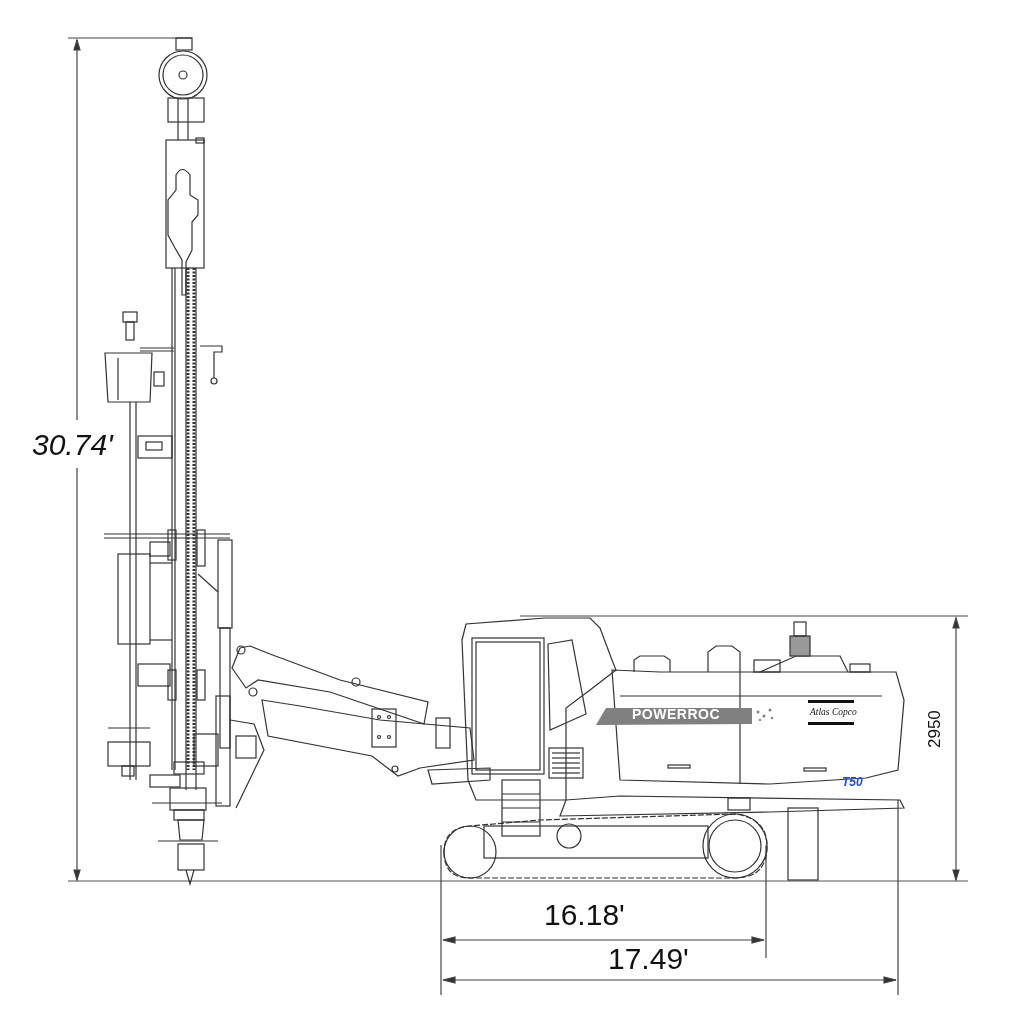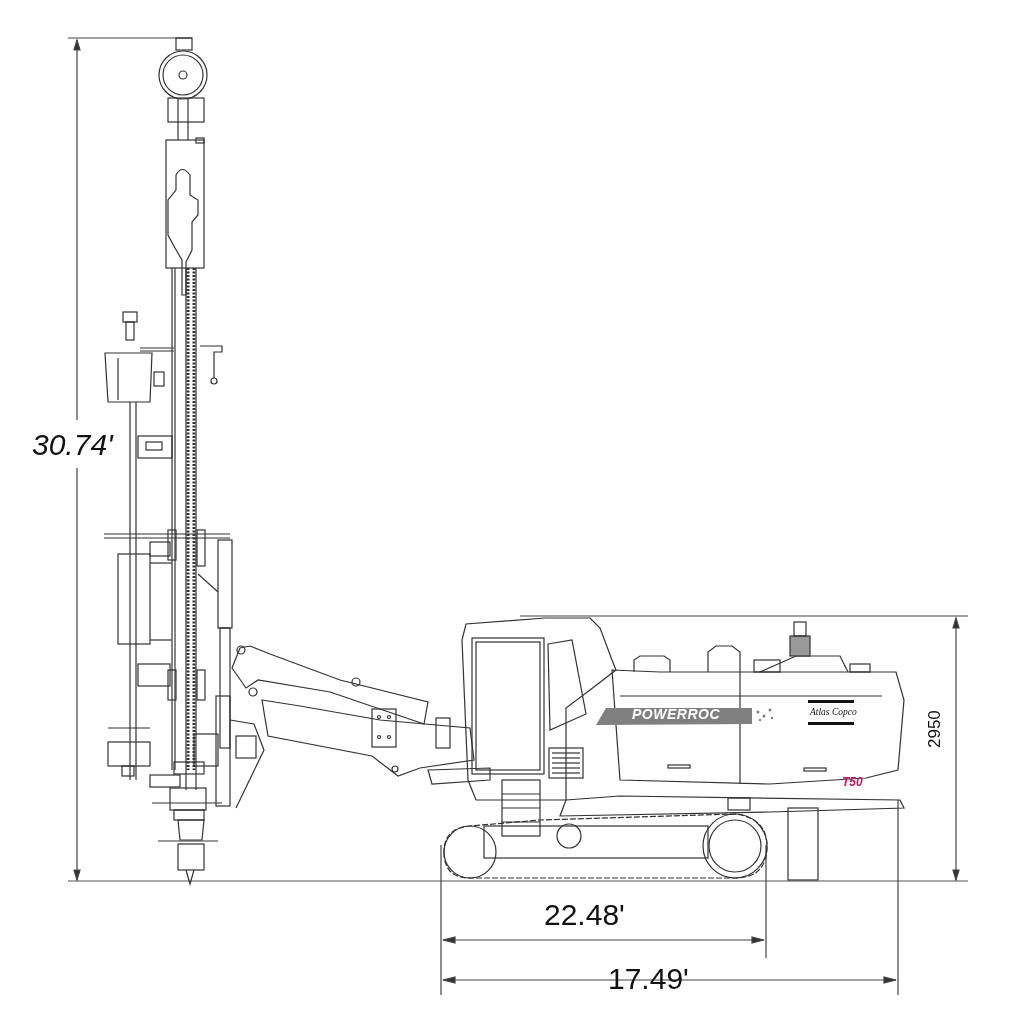--- a/index.html
+++ b/index.html
@@ -1,25 +1,25 @@
 <!DOCTYPE html>
 <html><head>
 <meta charset="utf-8">
 <style>
   html, body { margin: 0; padding: 0; background: #ffffff; }
   body { width: 1024px; height: 1024px; position: relative; overflow: hidden; font-family: "Liberation Sans", sans-serif; }
   #drawing { position: absolute; left: 0; top: 0; width: 1024px; height: 1024px; }
   .dim-label { position: absolute; color: #111; font-family: "Liberation Sans", sans-serif; }
   .dim-height { left: 32px; top: 428px; font-size: 30px; font-style: italic; }
   .dim-track { left: 544px; top: 898px; font-size: 30px; }
-  .dim-length { left: 608px; top: 942px; font-size: 30px; margin-top: 20px; }
+  .dim-length { left: 608px; top: 942px; font-size: 30px; }
   .dim-machine-h { left: 925px; top: 748px; font-size: 17px; transform: rotate(-90deg); transform-origin: left top; }
-  .brand-powerroc { position: absolute; left: 632px; top: 706px; font-size: 14px; font-weight: bold; font-style: italic; color: #fff; letter-spacing: 0.5px; }
+  .brand-powerroc { position: absolute; left: 632px; top: 706px; font-size: 14px; font-weight: bold; color: #fff; letter-spacing: 0.5px; }
   .brand-atlas { position: absolute; left: 810px; top: 707px; font-size: 9.5px; font-style: italic; font-family: "Liberation Serif", serif; color: #111; text-align: center; }
-  .brand-model { position: absolute; left: 842px; top: 775px; font-size: 12px; font-weight: bold; font-style: italic; color: #be185d; }
+  .brand-model { position: absolute; left: 842px; top: 775px; font-size: 12px; font-weight: bold; font-style: italic; color: #1d4ed8; }
 </style>
 </head>
 <body>
 
 <svg id="drawing" viewBox="0 0 1024 1024" xmlns="http://www.w3.org/2000/svg" fill="none" stroke="#333" stroke-width="1.2">
 
   <line x1="68" y1="881" x2="968" y2="881" stroke="#555"></line>
 
   <g stroke="#444">
     <line x1="68" y1="38" x2="192" y2="38"></line>
@@ -187,17 +187,17 @@
     <circle cx="735" cy="846" r="26"></circle>
     <circle cx="569" cy="836" r="12"></circle>
     <path d="M444,852 Q444,878 470,878 L735,878 Q767,878 767,846 Q767,818 735,814 L540,820 L470,826 Q444,828 444,852 Z" stroke-dasharray="6,2"></path>
 
     <rect x="788" y="808" width="30" height="72"></rect>
   </g>
 </svg>
 
 <div class="dim-label dim-height">30.74'</div>
 <div class="dim-label dim-machine-h">2950</div>
-<div class="dim-label dim-track">22.48'</div>
+<div class="dim-label dim-track">16.18'</div>
 <div class="dim-label dim-length">17.49'</div>
 <div class="brand-powerroc">POWERROC</div>
 <div class="brand-atlas">Atlas Copco</div>
 <div class="brand-model">T50</div>
 
 </body></html>

